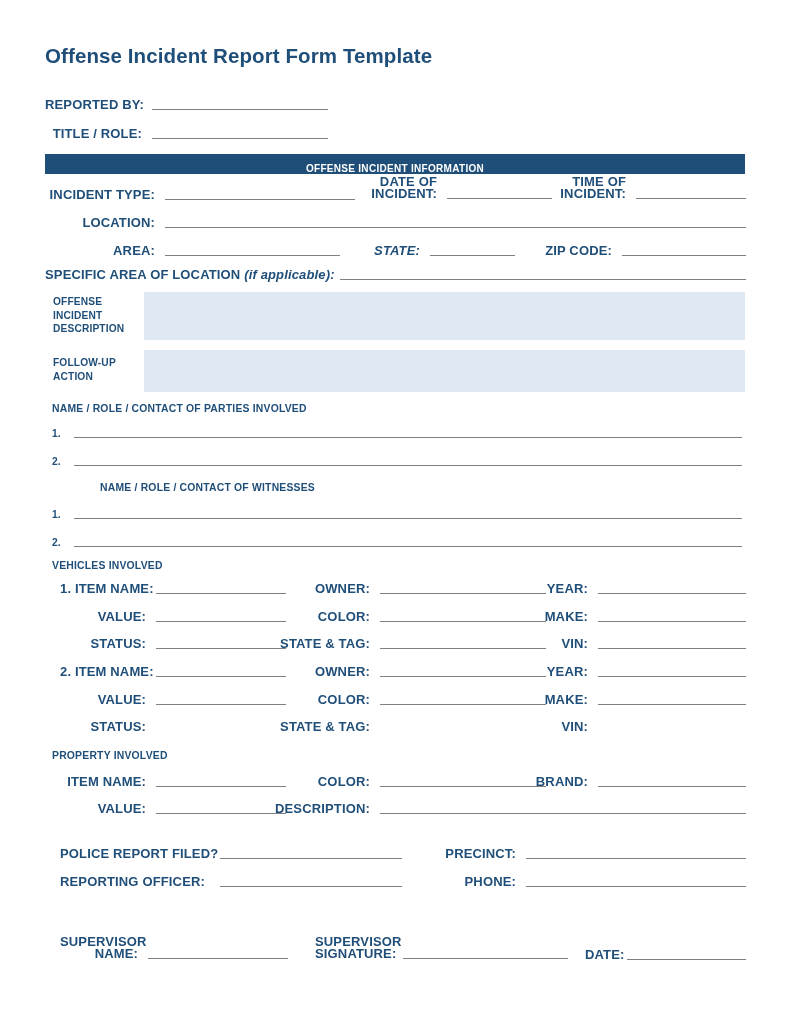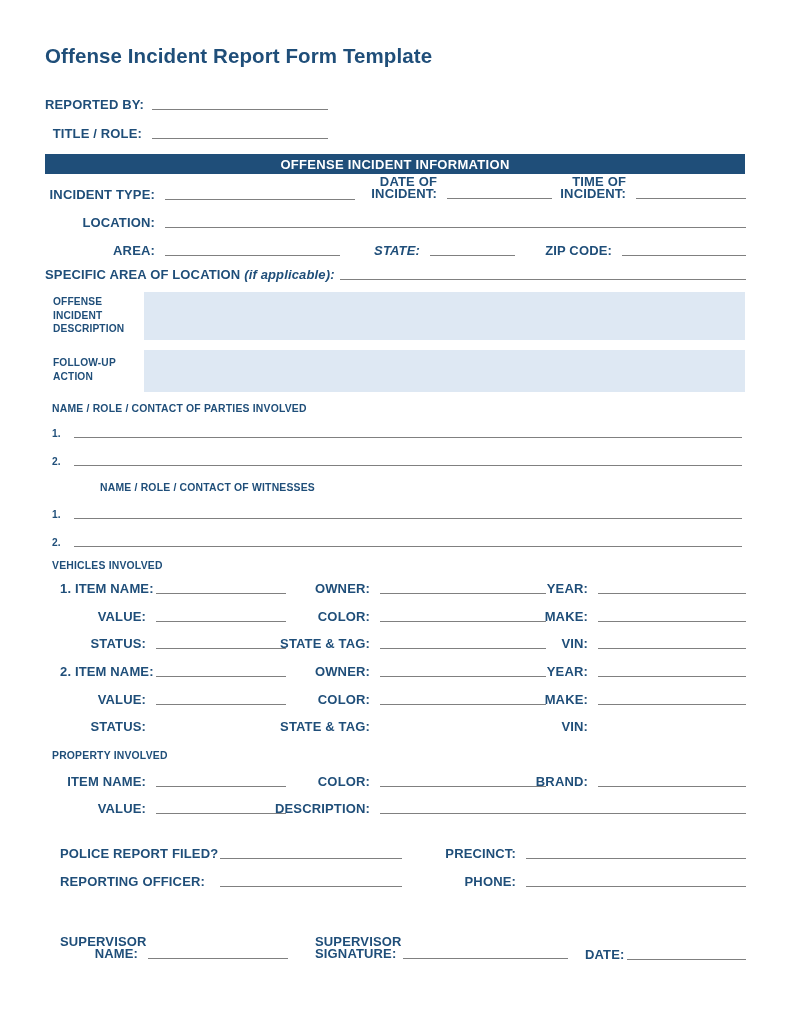--- a/index.html
+++ b/index.html
@@ -70,25 +70,25 @@
 
   
   .band {
     position: absolute;
     left: 45px;
     top: 154px;
     width: 700px;
     height: 20px;
     background: #1f4e79;
     color: #ffffff;
-    font-size: 13px;
+    font-size: 10px;
     font-weight: bold;
     letter-spacing: 0.3px;
     display: flex;
-    align-items: center;
+    align-items: flex-end;
     justify-content: center;
   }
 
   
   .bluebox {
     position: absolute;
     background: #dee8f3;
   }
 
   .boxlabel {

